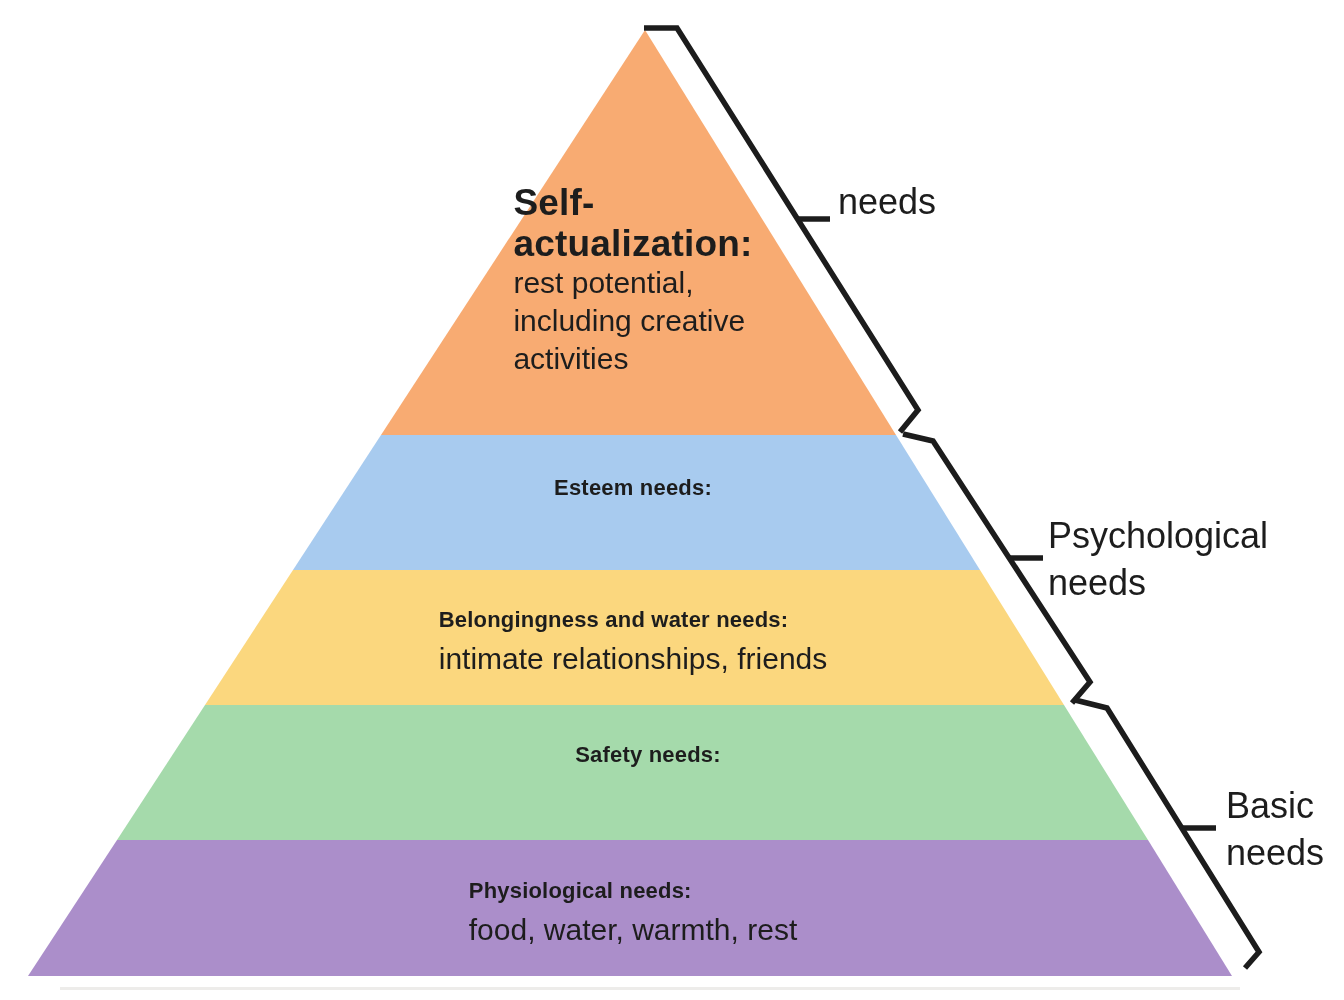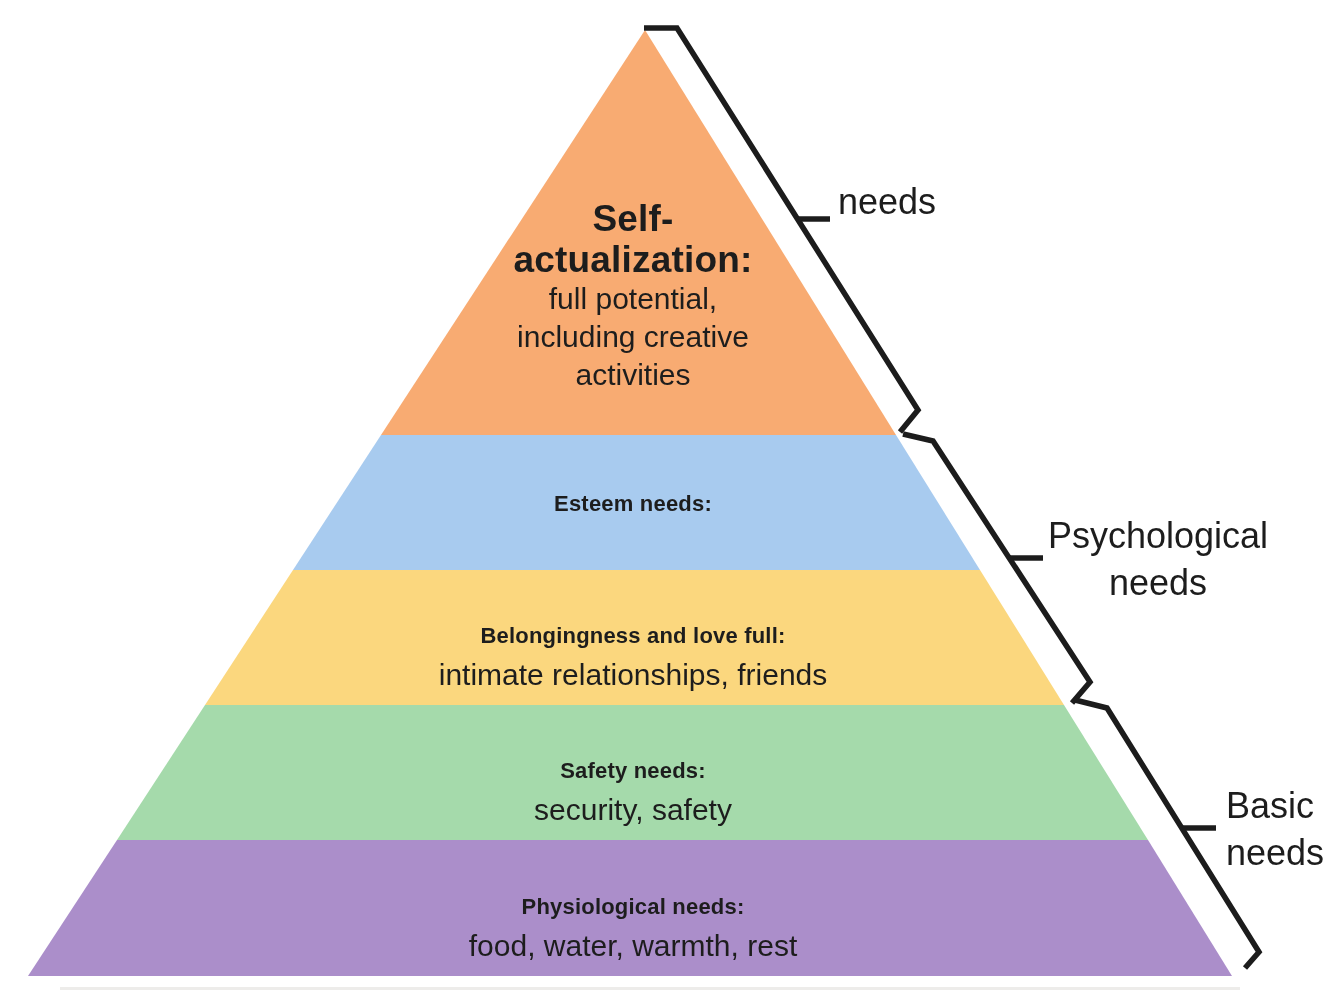--- a/index.html
+++ b/index.html
@@ -19,23 +19,21 @@
   #pyramid-svg {
     position: absolute;
     left: 0;
     top: 0;
   }
   .overlay {
     position: absolute;
     white-space: nowrap;
   }
   .level-text {
-    text-align: center;
     transform: translateX(-50%);
-    margin-top: 16px;
   }
   .level-title {
     font-weight: bold;
     font-size: 22px;
     line-height: 40px;
     letter-spacing: 0.2px;
   }
   .level-title.xl {
     font-size: 37px;
     line-height: 41px;
@@ -77,49 +75,48 @@
       <path d="M 1075,700 L 1107,708 L 1259,952 L 1245,968"></path>
       <path d="M 1183,828 H 1216"></path>
     </g>
   </svg>
 
   <div class="base-shadow" style="left:60px; top:987px; width:1180px; height:3px;"></div>
 
   <div class="overlay level-text" style="left:633px; top:182px;">
     <div class="level-title xl">Self-</div>
     <div class="level-title xl">actualization:</div>
-    <div class="level-sub">full potential,</div>
+    <div class="level-sub">rest potential,</div>
     <div class="level-sub">including creative</div>
     <div class="level-sub">activities</div>
   </div>
 
   <div class="overlay level-text" style="left:633px; top:468px;">
     <div class="level-title">Esteem needs:</div>
   </div>
 
   <div class="overlay level-text" style="left:633px; top:600px;">
-    <div class="level-title">Belongingness and love full:</div>
+    <div class="level-title">Belongingness and water needs:</div>
     <div class="level-sub">intimate relationships, friends</div>
   </div>
 
-  <div class="overlay level-text" style="left:633px; top:735px;">
+  <div class="overlay level-text" style="left:648px; top:735px;">
     <div class="level-title">Safety needs:</div>
-    <div class="level-sub">security, safety</div>
   </div>
 
   <div class="overlay level-text" style="left:633px; top:871px;">
     <div class="level-title">Physiological needs:</div>
     <div class="level-sub">food, water, warmth, rest</div>
   </div>
 
   <div class="overlay group-label" style="left:838px; top:178px;">
     <div>needs</div>
   </div>
 
-  <div class="overlay group-label" style="left:1048px; top:512px;text-align:center;">
+  <div class="overlay group-label" style="left:1048px; top:512px;">
     <div>Psychological</div>
     <div>needs</div>
   </div>
 
   <div class="overlay group-label" style="left:1226px; top:782px;">
     <div>Basic</div>
     <div>needs</div>
   </div>
 
 </div>

